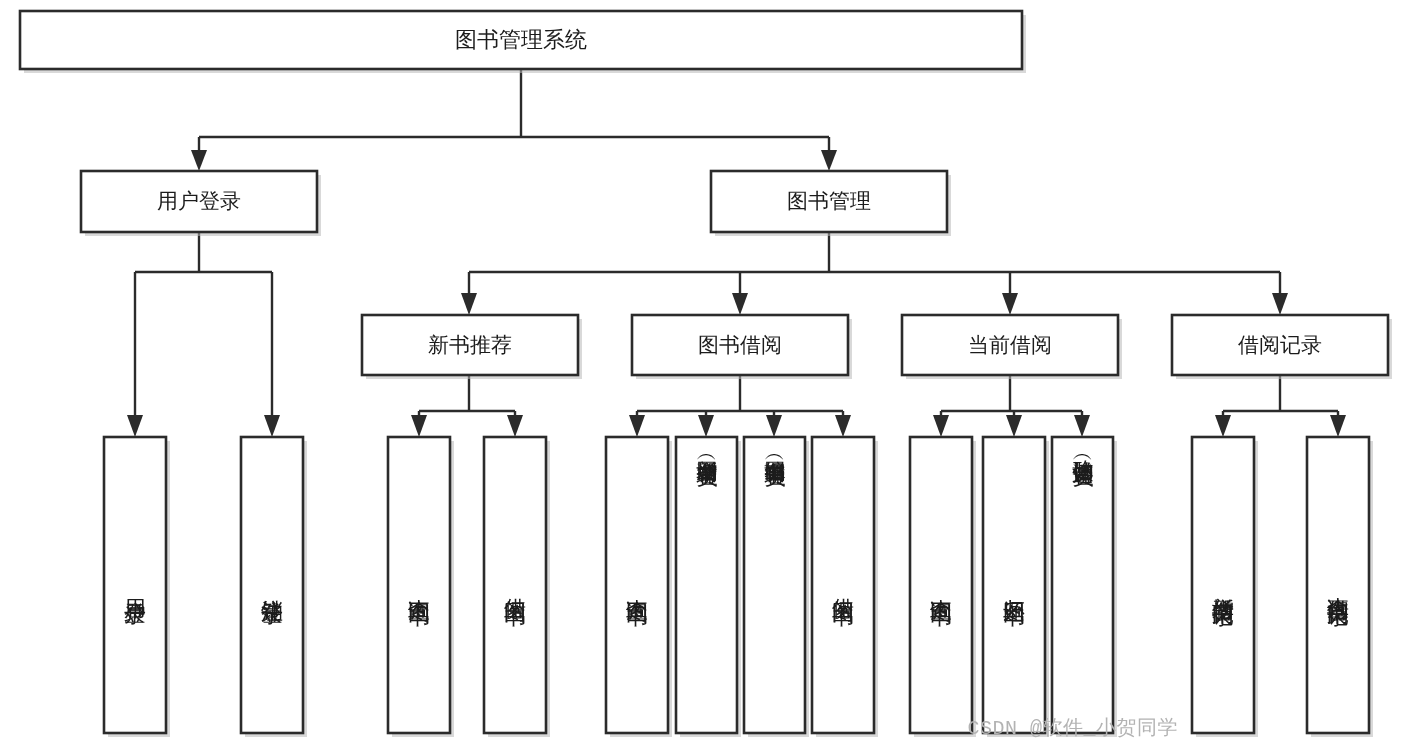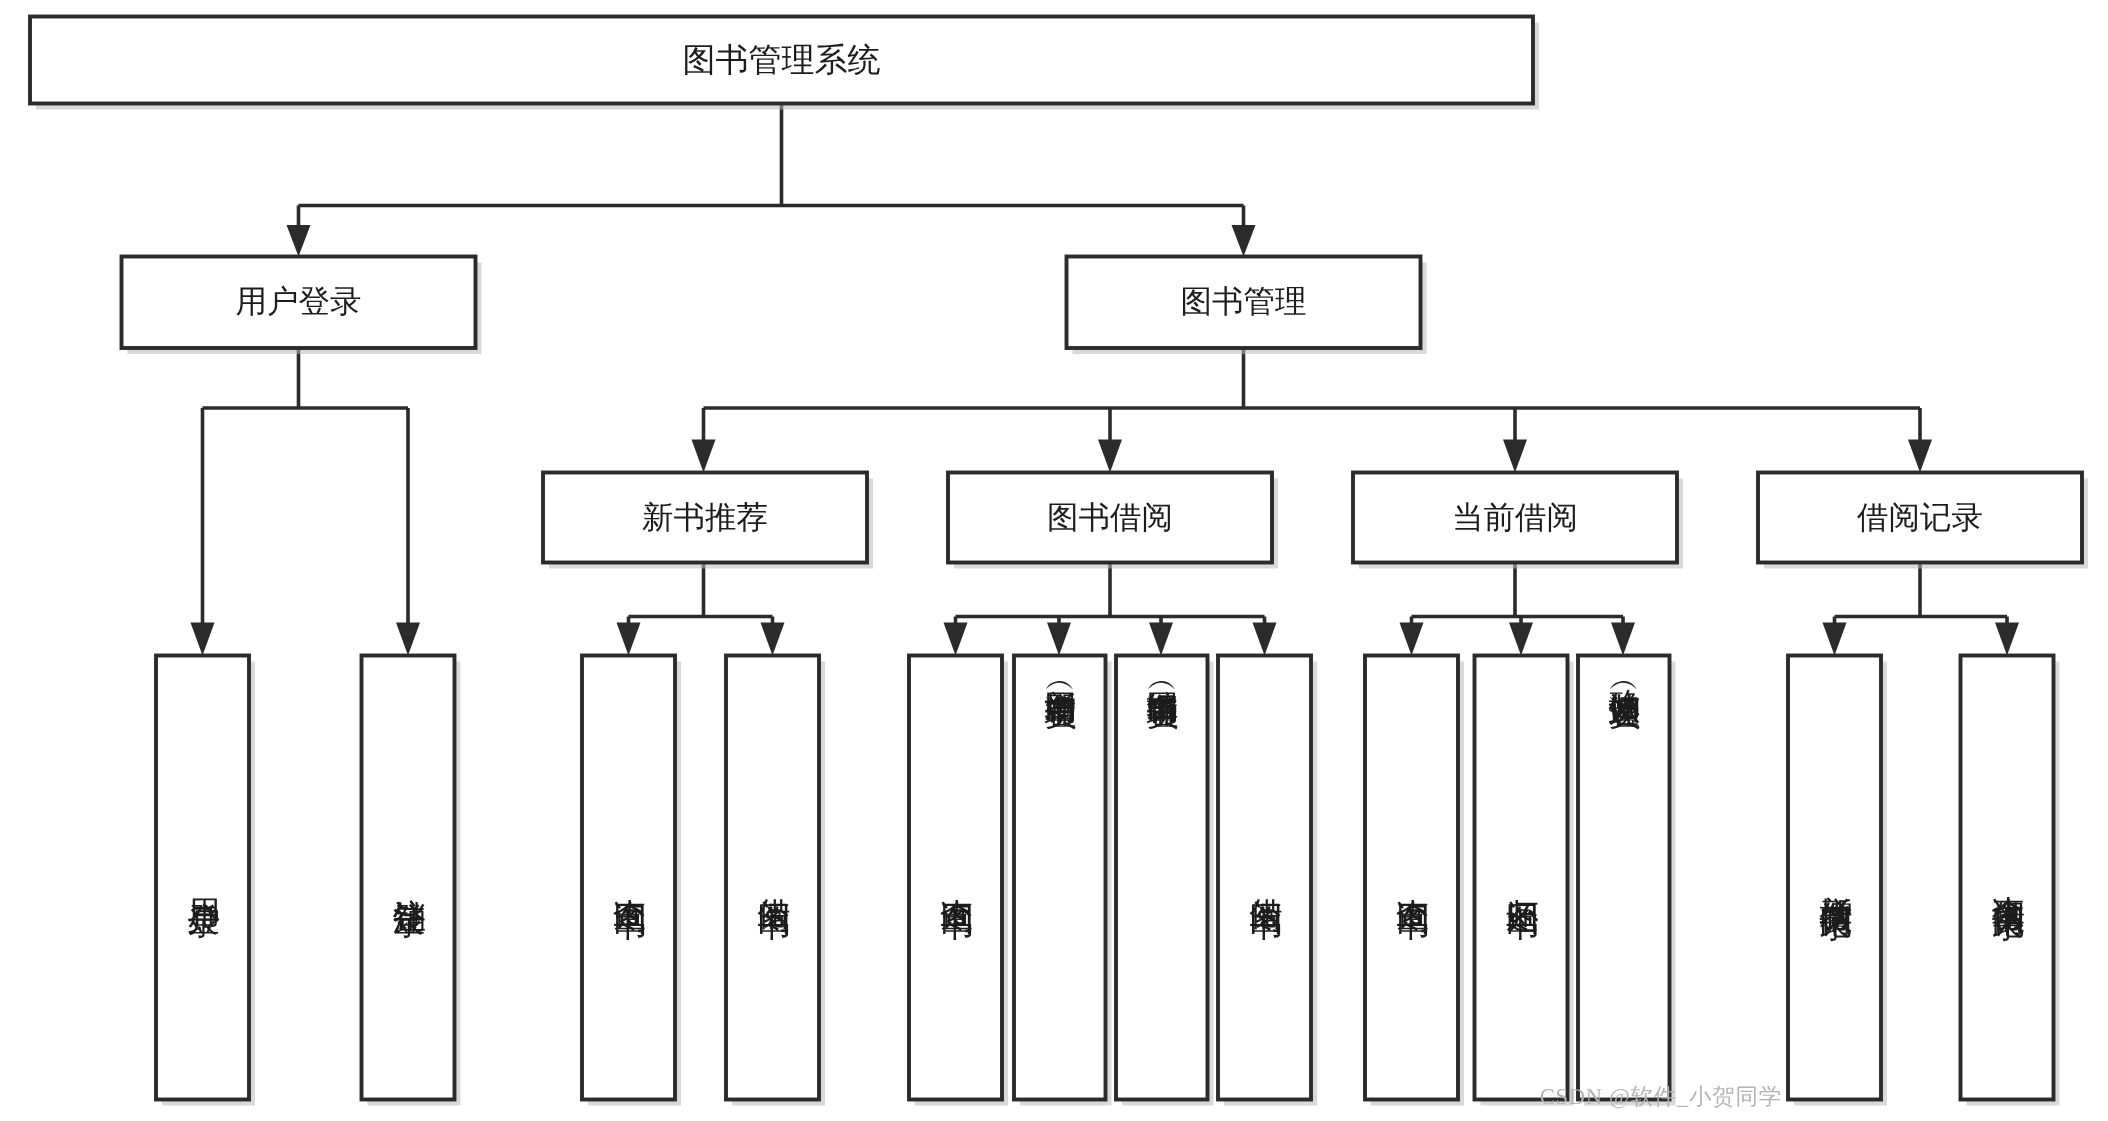--- a/index.html
+++ b/index.html
@@ -73,24 +73,24 @@
     font-family: "DejaVu Sans", "Liberation Sans", sans-serif;
     font-size: 22px;
     line-height: 1.0;
     letter-spacing: 2px;
     color: #1c1c1c;
     white-space: nowrap;
     text-align: center;
   }
   #watermark {
     position: absolute;
-    right: 0;
+    right: 10px;
     bottom: 6px;
-    font-family: Liberation Serif, serif;
-    font-size: 15px;
+    font-family: Liberation Mono, monospace;
+    font-size: 20px;
     color: #b3b3b3;
     letter-spacing: 0.5px;
     white-space: nowrap;
   }
 </style>
 </head>
 <body>
 
 <div id="diagram-root">
 

